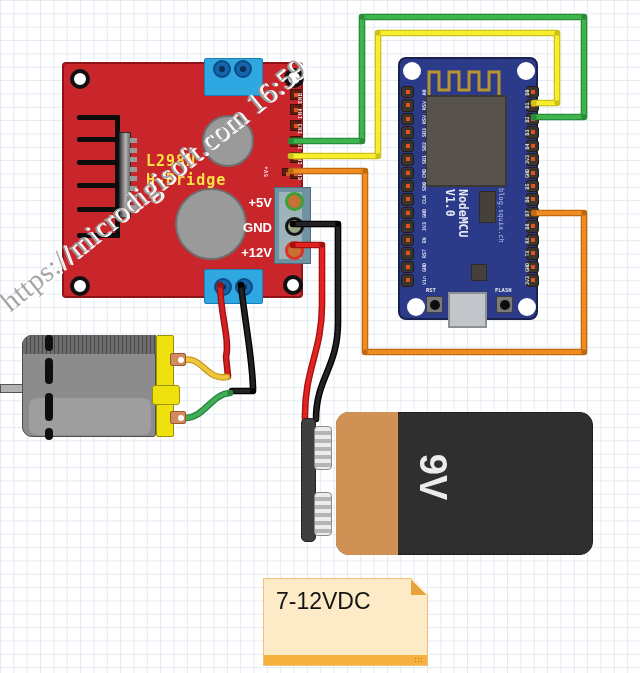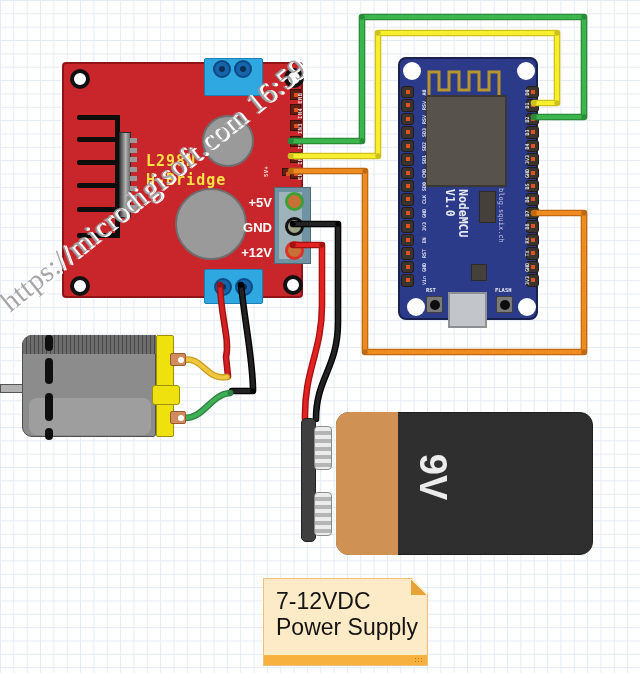--- a/index.html
+++ b/index.html
@@ -367,16 +367,16 @@
   <div id="bat-clip"></div>
   <div class="bat-snap" style="top:18px;"></div>
   <div class="bat-snap" style="top:84px;"></div>
   <div id="bat-body"></div>
   <div id="bat-tan"></div>
   <div id="bat-label">9V</div>
 </div>
 
 <div id="note" class="abs">
   <div id="note-fold"></div>
-  <div id="note-text"><span>7-12VDC</span><br><span>Power Supply</span></div>
+  <div id="note-text"><span>7-12VDC</span><br></div>
   <div id="note-bar"></div>
   <div id="note-grip"></div>
 </div>
 
 </body></html>

